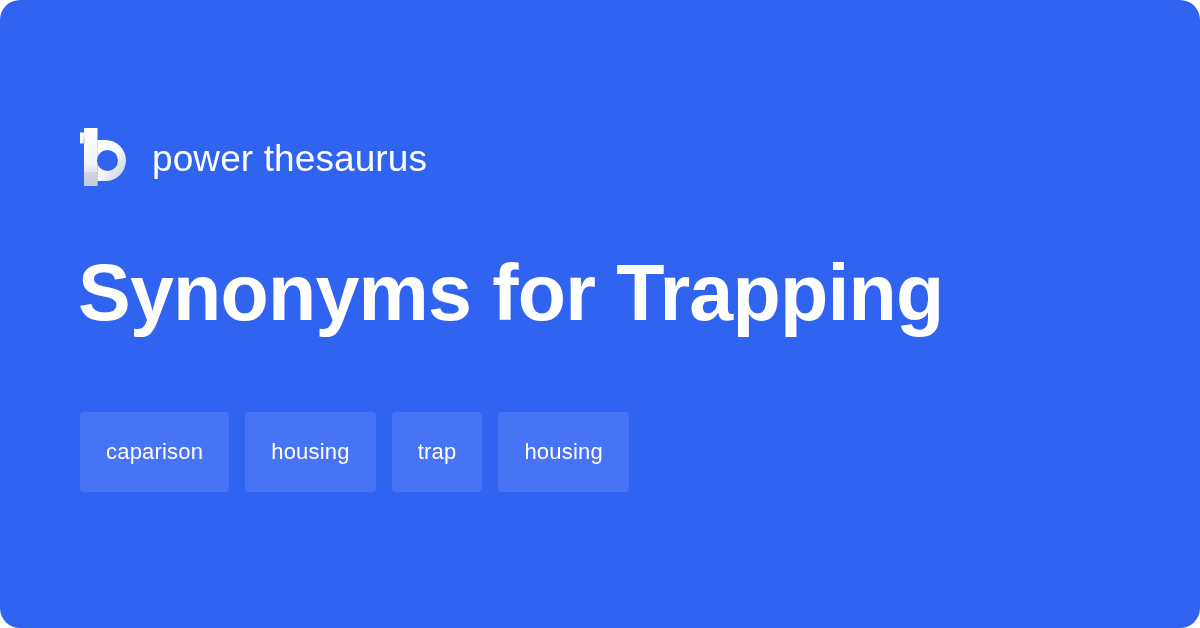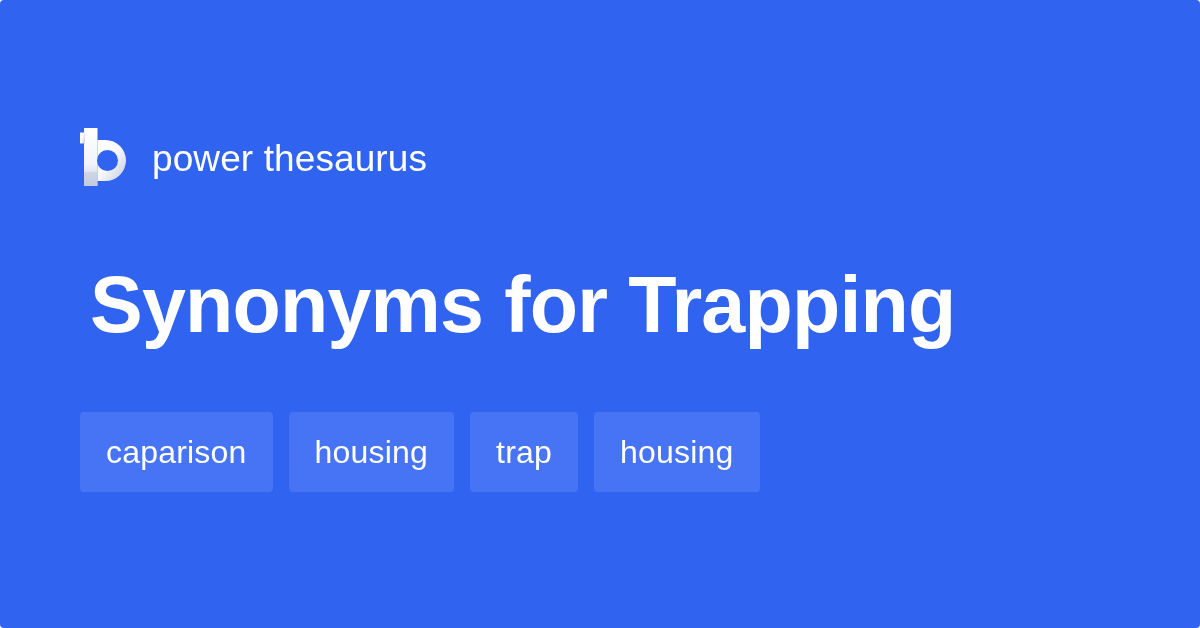--- a/index.html
+++ b/index.html
@@ -13,21 +13,21 @@
     overflow: hidden;
     font-family: "Liberation Sans", sans-serif;
   }
 
   #card {
     position: relative;
     width: 1200px;
     height: 628px;
     box-sizing: border-box;
     background: #2F63F0;
-    border-radius: 4px;
+    border-radius: 20px;
     overflow: hidden;
   }
 
   
   #brand {
     position: absolute;
     left: 80px;
     top: 127px;
     height: 60px;
     display: flex;
@@ -49,21 +49,21 @@
     white-space: nowrap;
     position: relative;
     top: 1px;
   }
 
   
   #headline {
     position: absolute;
     left: 78px;
     top: 247px;
-    margin: 12px;
+    margin: 0;
     font-size: 79px;
     line-height: 92px;
     font-weight: 700;
     letter-spacing: -0.8px;
     color: #ffffff;
     white-space: nowrap;
   }
 
   
   #chips {
@@ -77,21 +77,21 @@
   .chip {
     height: 80px;
     box-sizing: border-box;
     padding: 0 26px;
     background: #4674F5;
     border-radius: 4px;
     display: flex;
     align-items: center;
     justify-content: center;
     color: #ffffff;
-    font-size: 32px;
+    font-size: 22px;
     line-height: 1;
     font-weight: 400;
     letter-spacing: 0.2px;
     white-space: nowrap;
     cursor: pointer;
   }
 </style>
 </head>
 <body>
 

